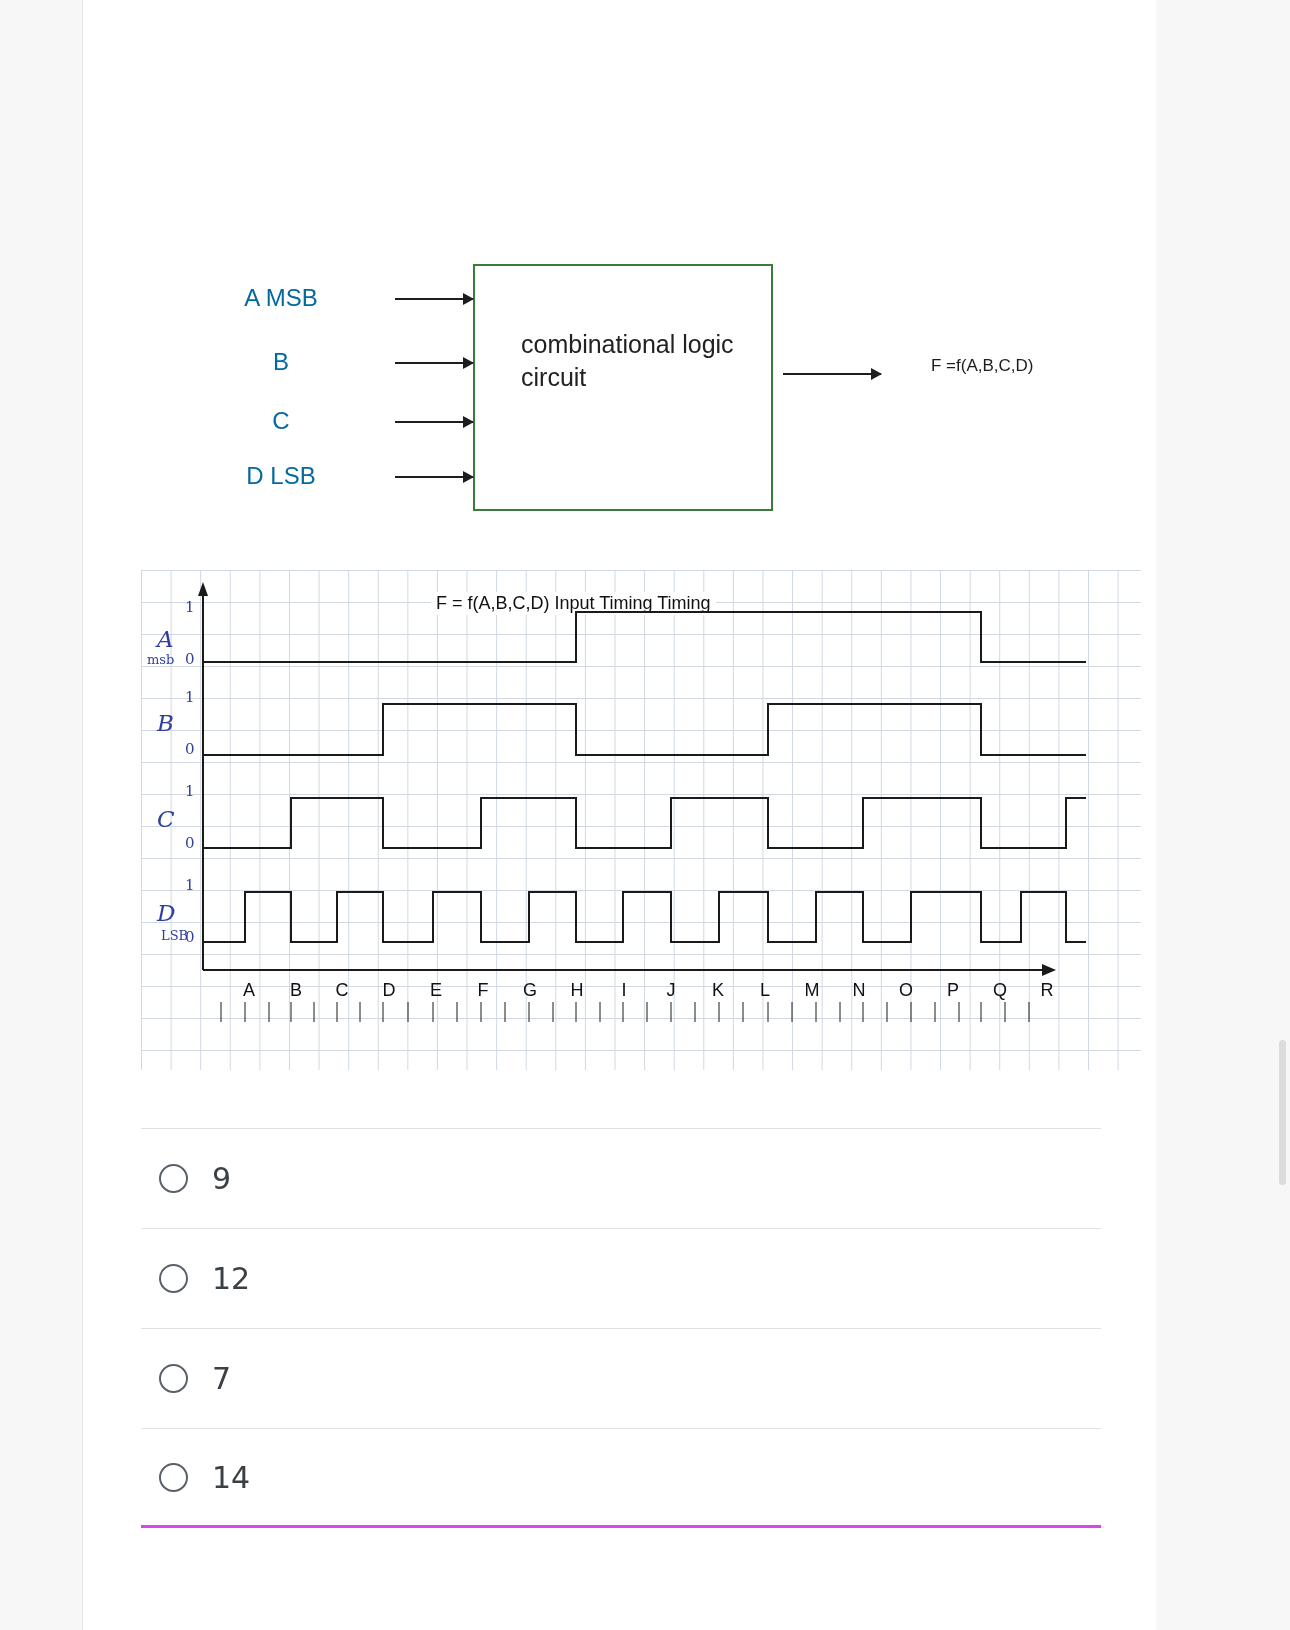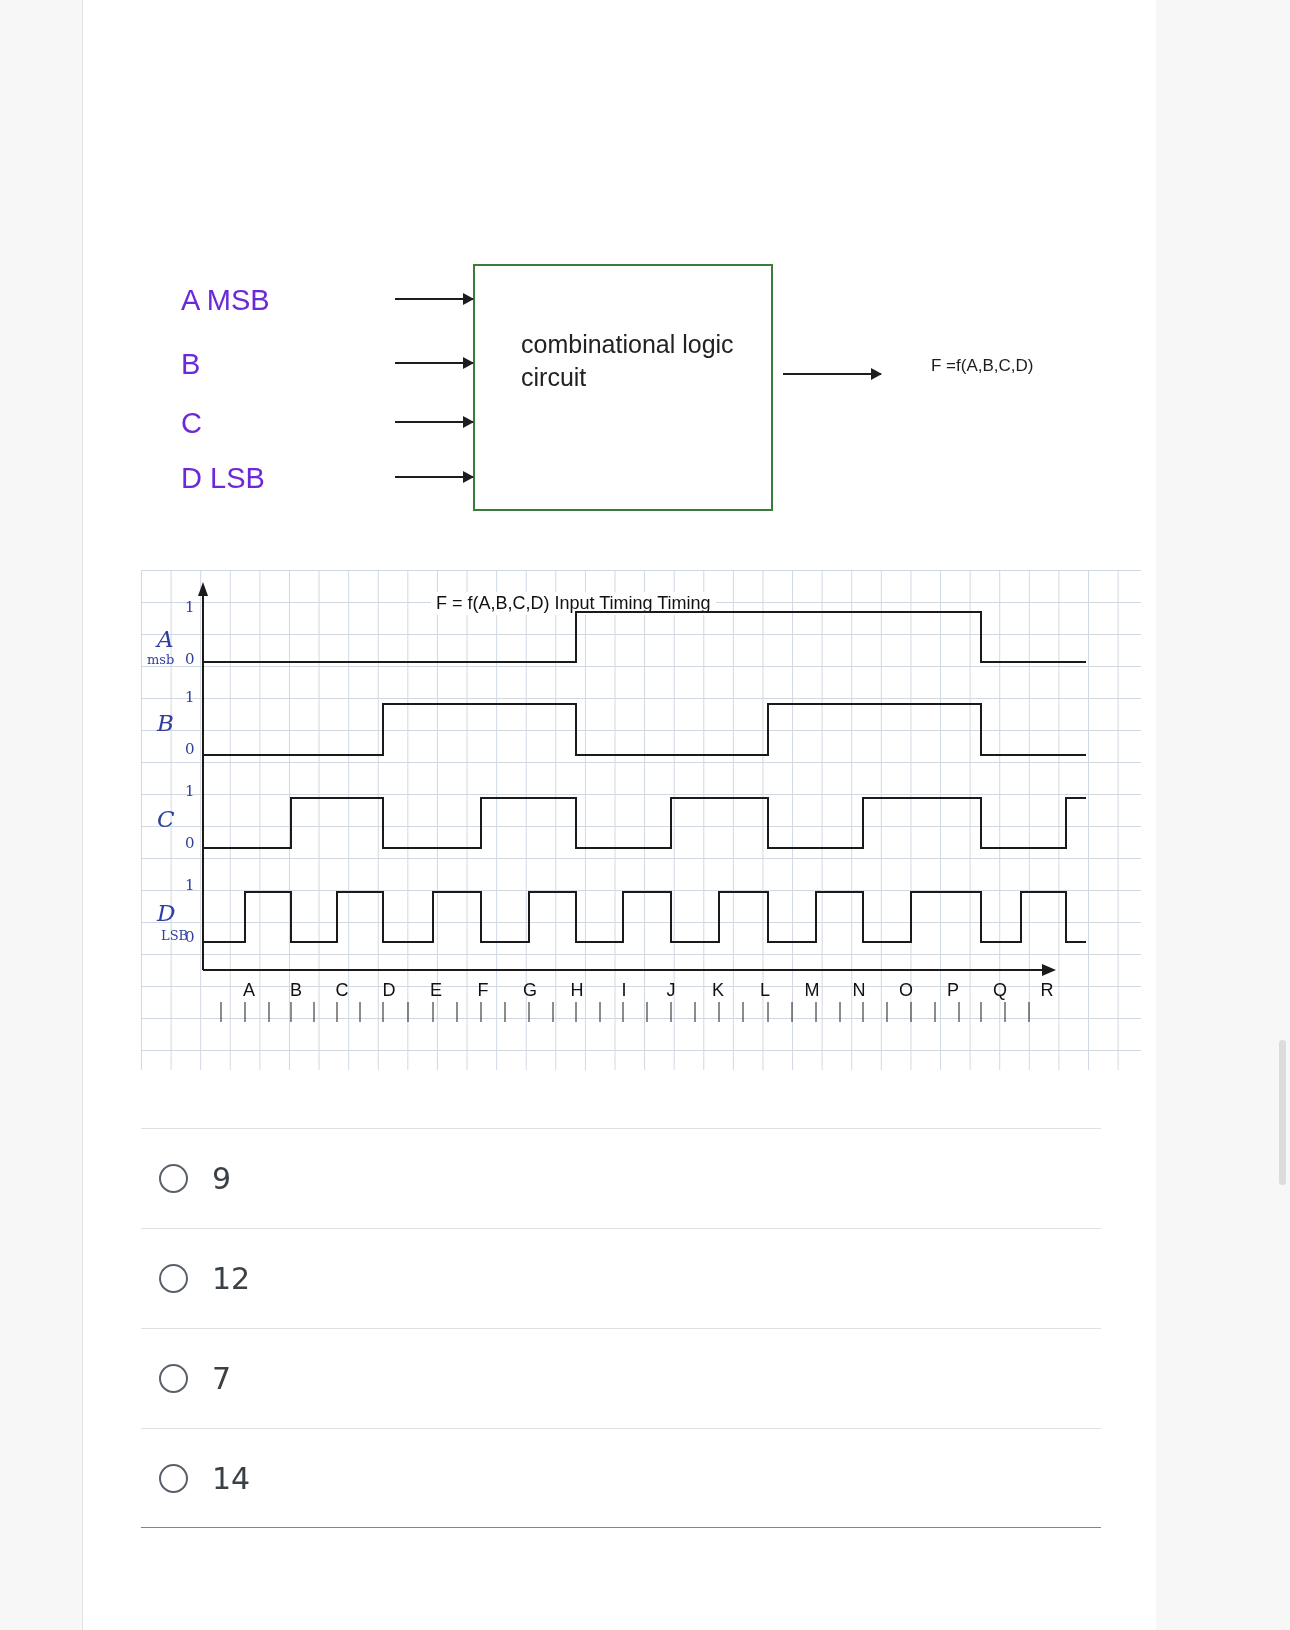--- a/index.html
+++ b/index.html
@@ -88,23 +88,23 @@
     position: absolute;
     left: 46px;
     top: 62px;
     width: 230px;
     font-size: 25px;
     color: #222;
     line-height: 1.3;
   }
   .bd-in {
     position: absolute;
-    font-size: 29px;
-    color: #6d28d9;
-    text-align: left;
+    font-size: 24px;
+    color: #0369a1;
+    text-align: center;
   }
   .arrow-h {
     position: absolute;
     height: 2px;
     background: #1d1d1d;
   }
   .arrow-h::after {
     content: "";
     position: absolute;
     right: -1px;
@@ -187,21 +187,21 @@
     width: 960px;
   }
   .option {
     position: relative;
     height: 100px;
     border-top: 1px solid #e0e0e0;
     display: flex;
     align-items: center;
     box-sizing: border-box;
   }
-  .option:last-child { border-bottom: 1px solid #d946ef; align-items: center; }
+  .option:last-child { border-bottom: 3px solid #d946ef; align-items: center; }
   .radio {
     width: 29px;
     height: 29px;
     border: 2px solid #5a6069;
     border-radius: 50%;
     margin-left: 18px;
     margin-right: 24px;
     flex: none;
     box-sizing: border-box;
     background: #fff;

